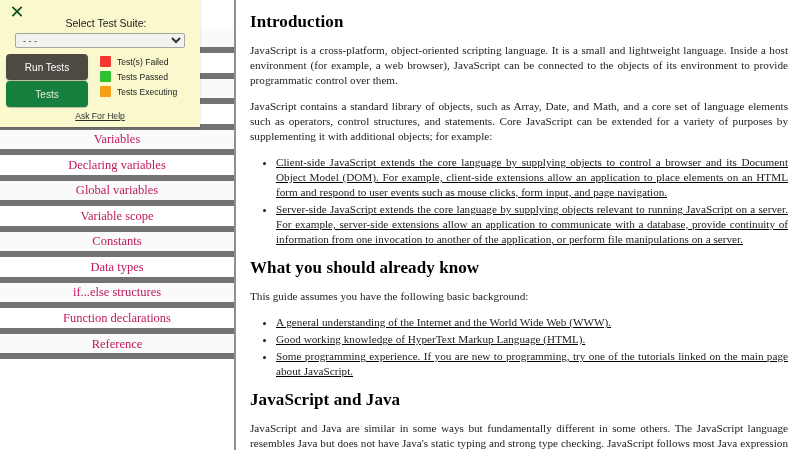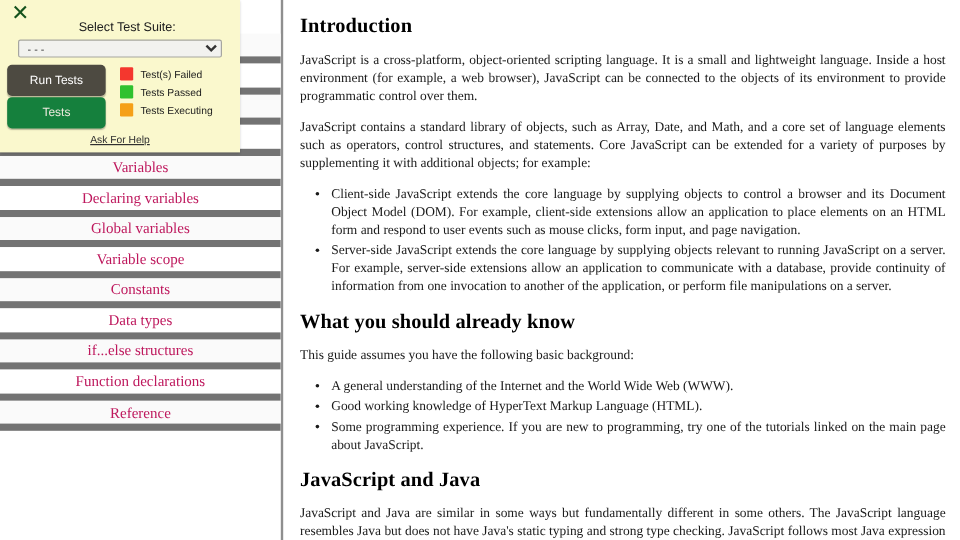--- a/index.html
+++ b/index.html
@@ -91,20 +91,21 @@
     font-size: 11.2px;
     line-height: 1.34;
     color: #1b1b1b;
     margin: 0 0 11px 0;
     text-align: justify;
   }
 
   .main ul {
     margin: 0 0 11px 0;
     padding-left: 26px;
+    text-decoration: underline;
   }
   .main ul li {
     font-size: 11.2px;
     line-height: 1.34;
     color: #1b1b1b;
     margin-bottom: 2px;
     text-align: justify;
   }
 
   

